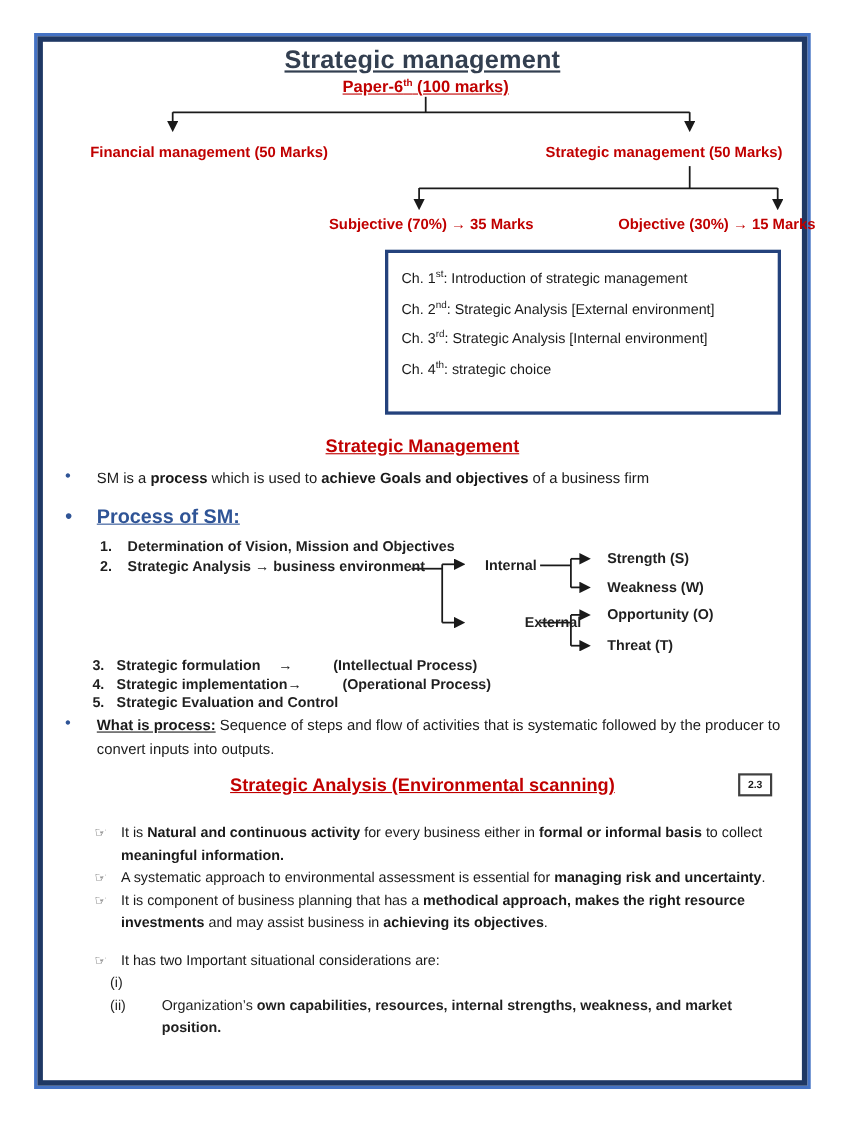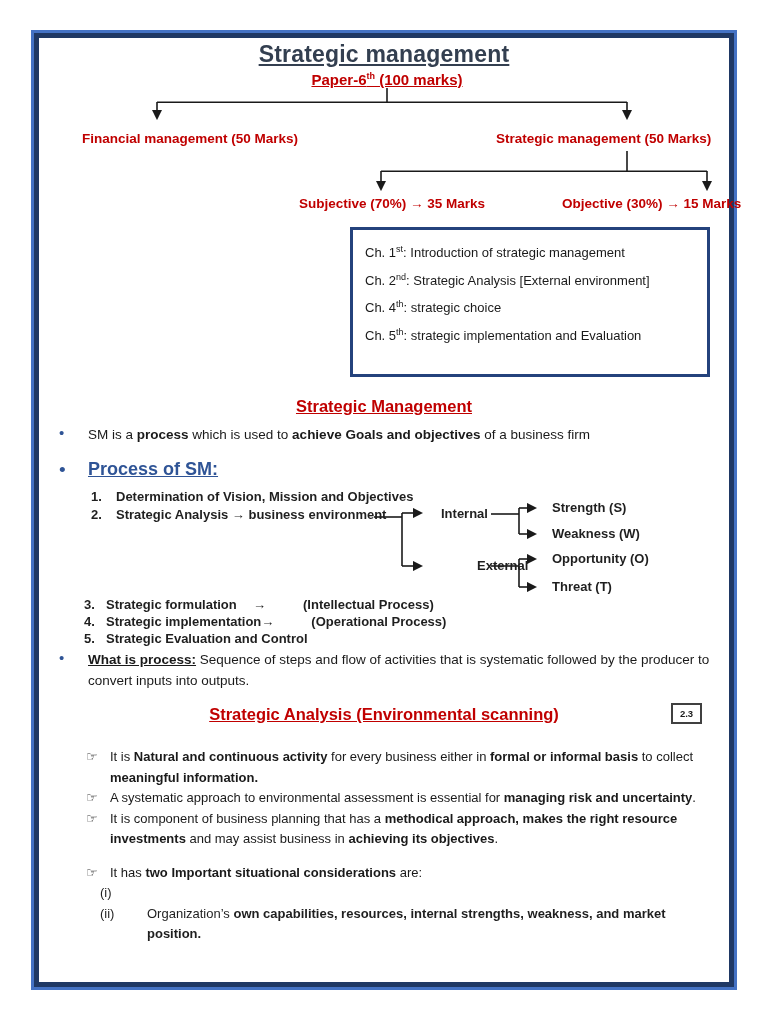--- a/index.html
+++ b/index.html
@@ -96,22 +96,22 @@
 </svg>
 
 <div class="red-label" style="left:82px; top:131px;">Financial management (50 Marks)</div>
 <div class="red-label" style="left:496px; top:131px;">Strategic management (50 Marks)</div>
 <div class="red-label" style="left:299px; top:196px;">Subjective (70%) → 35 Marks</div>
 <div class="red-label" style="left:562px; top:196px;">Objective (30%) → 15 Marks</div>
 
 <div class="abs chapter-box">
   <div class="chapter-line"><span>Ch. 1</span><sup>st</sup><span>: Introduction of strategic management</span></div>
   <div class="chapter-line"><span>Ch. 2</span><sup>nd</sup><span>: Strategic Analysis [External environment]</span></div>
+  <div class="chapter-line"><span>Ch. 3</span><sup>rd</sup><span>: Strategic Analysis [Internal environment]</span></div>
   <div class="chapter-line"><span>Ch. 4</span><sup>th</sup><span>: strategic choice</span></div>
-  <div class="chapter-line"><span>Ch. 5</span><sup>th</sup><span>: strategic implementation and Evaluation</span></div>
 </div>
 
 <div class="section-heading" style="top:397px;">
   <span>Strategic Management</span>
 </div>
 
 <span class="dot-bullet" style="left:59px; top:424px;">•</span>
 <div class="body-text" style="left:88px; top:425px; width:620px;"><span>SM is a </span><span style="font-weight: 700;">process</span><span> which is used to </span><span style="font-weight: 700;">achieve Goals and objectives</span><span> of a business firm</span></div>
 
 <span class="dot-bullet" style="left:59px; top:459px; font-size:19px;">•</span>
@@ -159,21 +159,21 @@
     <span class="hand-icon">☞</span>
     <span class="hand-text"><span>A systematic approach to environmental assessment is essential for </span><span style="font-weight: 700;">managing risk and uncertainty</span><span>.</span></span>
   </div>
   <div class="hand-item">
     <span class="hand-icon">☞</span>
     <span class="hand-text"><span>It is component of business planning that has a </span><span style="font-weight: 700;">methodical approach, makes the right resource investments</span><span> and may assist business in </span><span style="font-weight: 700;">achieving its objectives</span><span>.</span></span>
   </div>
   <div class="hand-gap"></div>
   <div class="hand-item">
     <span class="hand-icon">☞</span>
-    <span class="hand-text"><span>It has </span><span style="font-weight: 700;">two Important situational considerations</span><span> are:</span></span>
+    <span class="hand-text"><span>It has </span><span style="font-weight: 400;">two Important situational considerations</span><span> are:</span></span>
   </div>
   <div class="roman-row">
     <span class="roman-label">(i)</span>
   </div>
   <div class="roman-row">
     <span class="roman-label">(ii)</span>
     <span><span>Organization’s </span><span style="font-weight: 700;">own capabilities, resources, internal strengths, weakness, and market position.</span></span>
   </div>
 </div>
 

